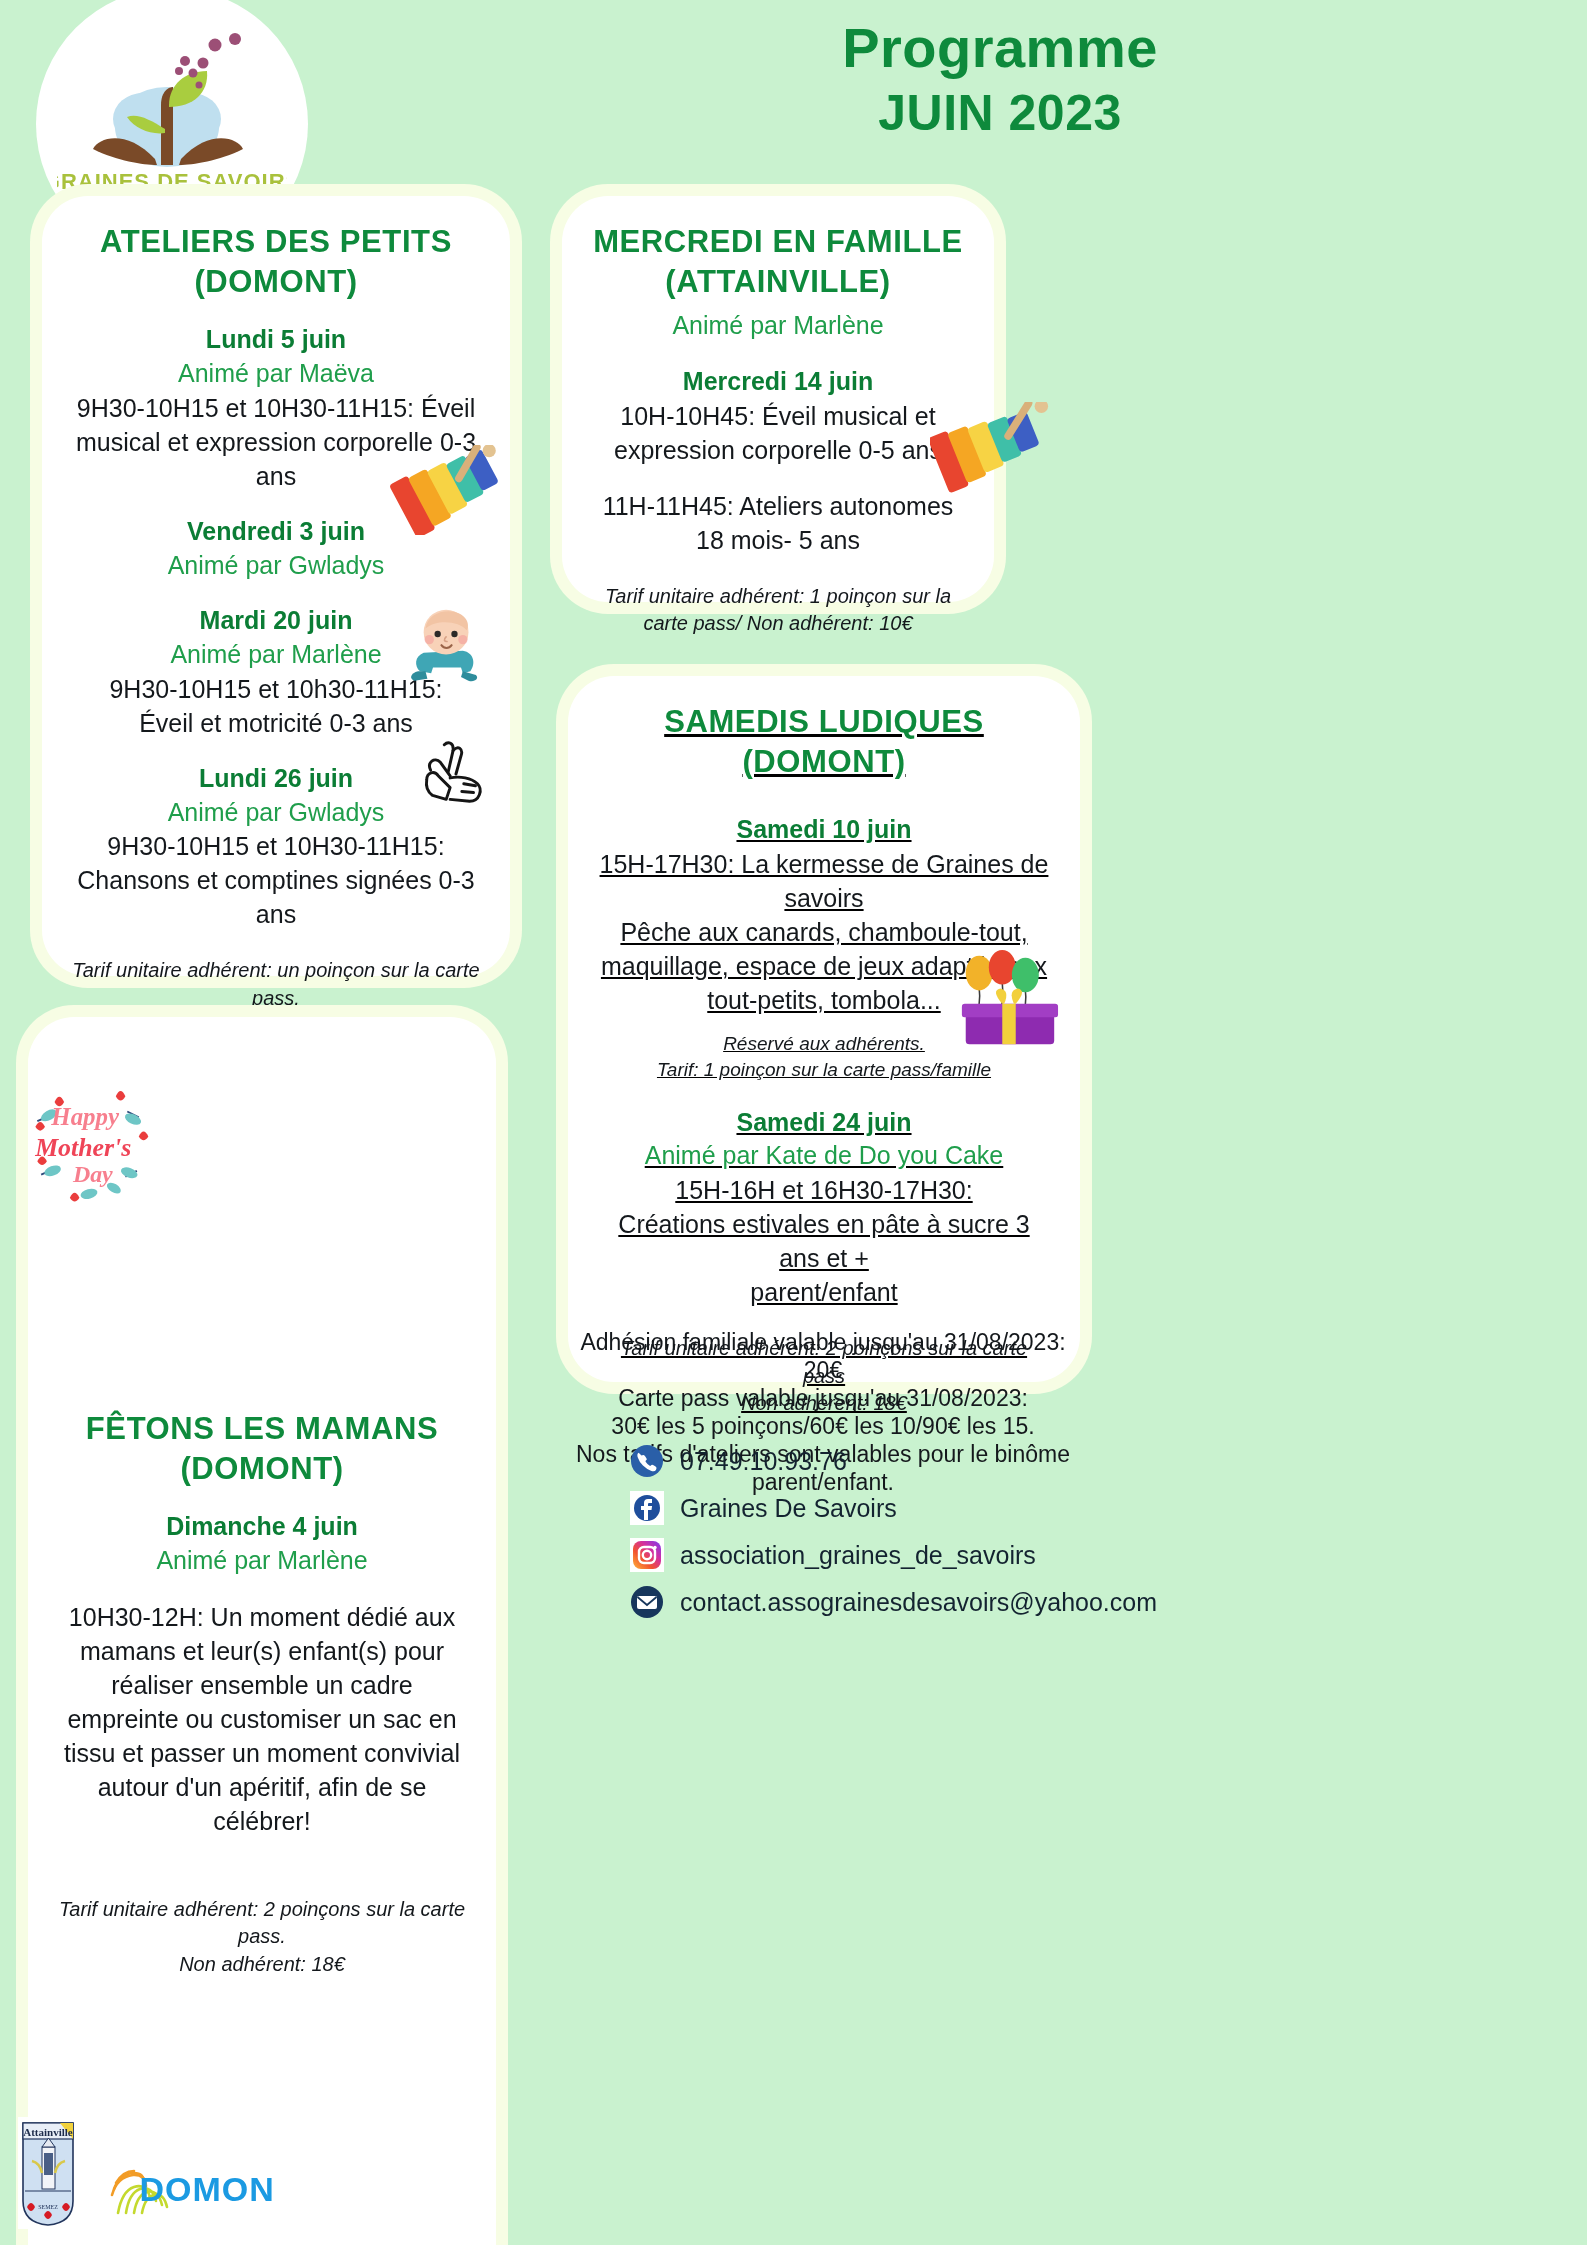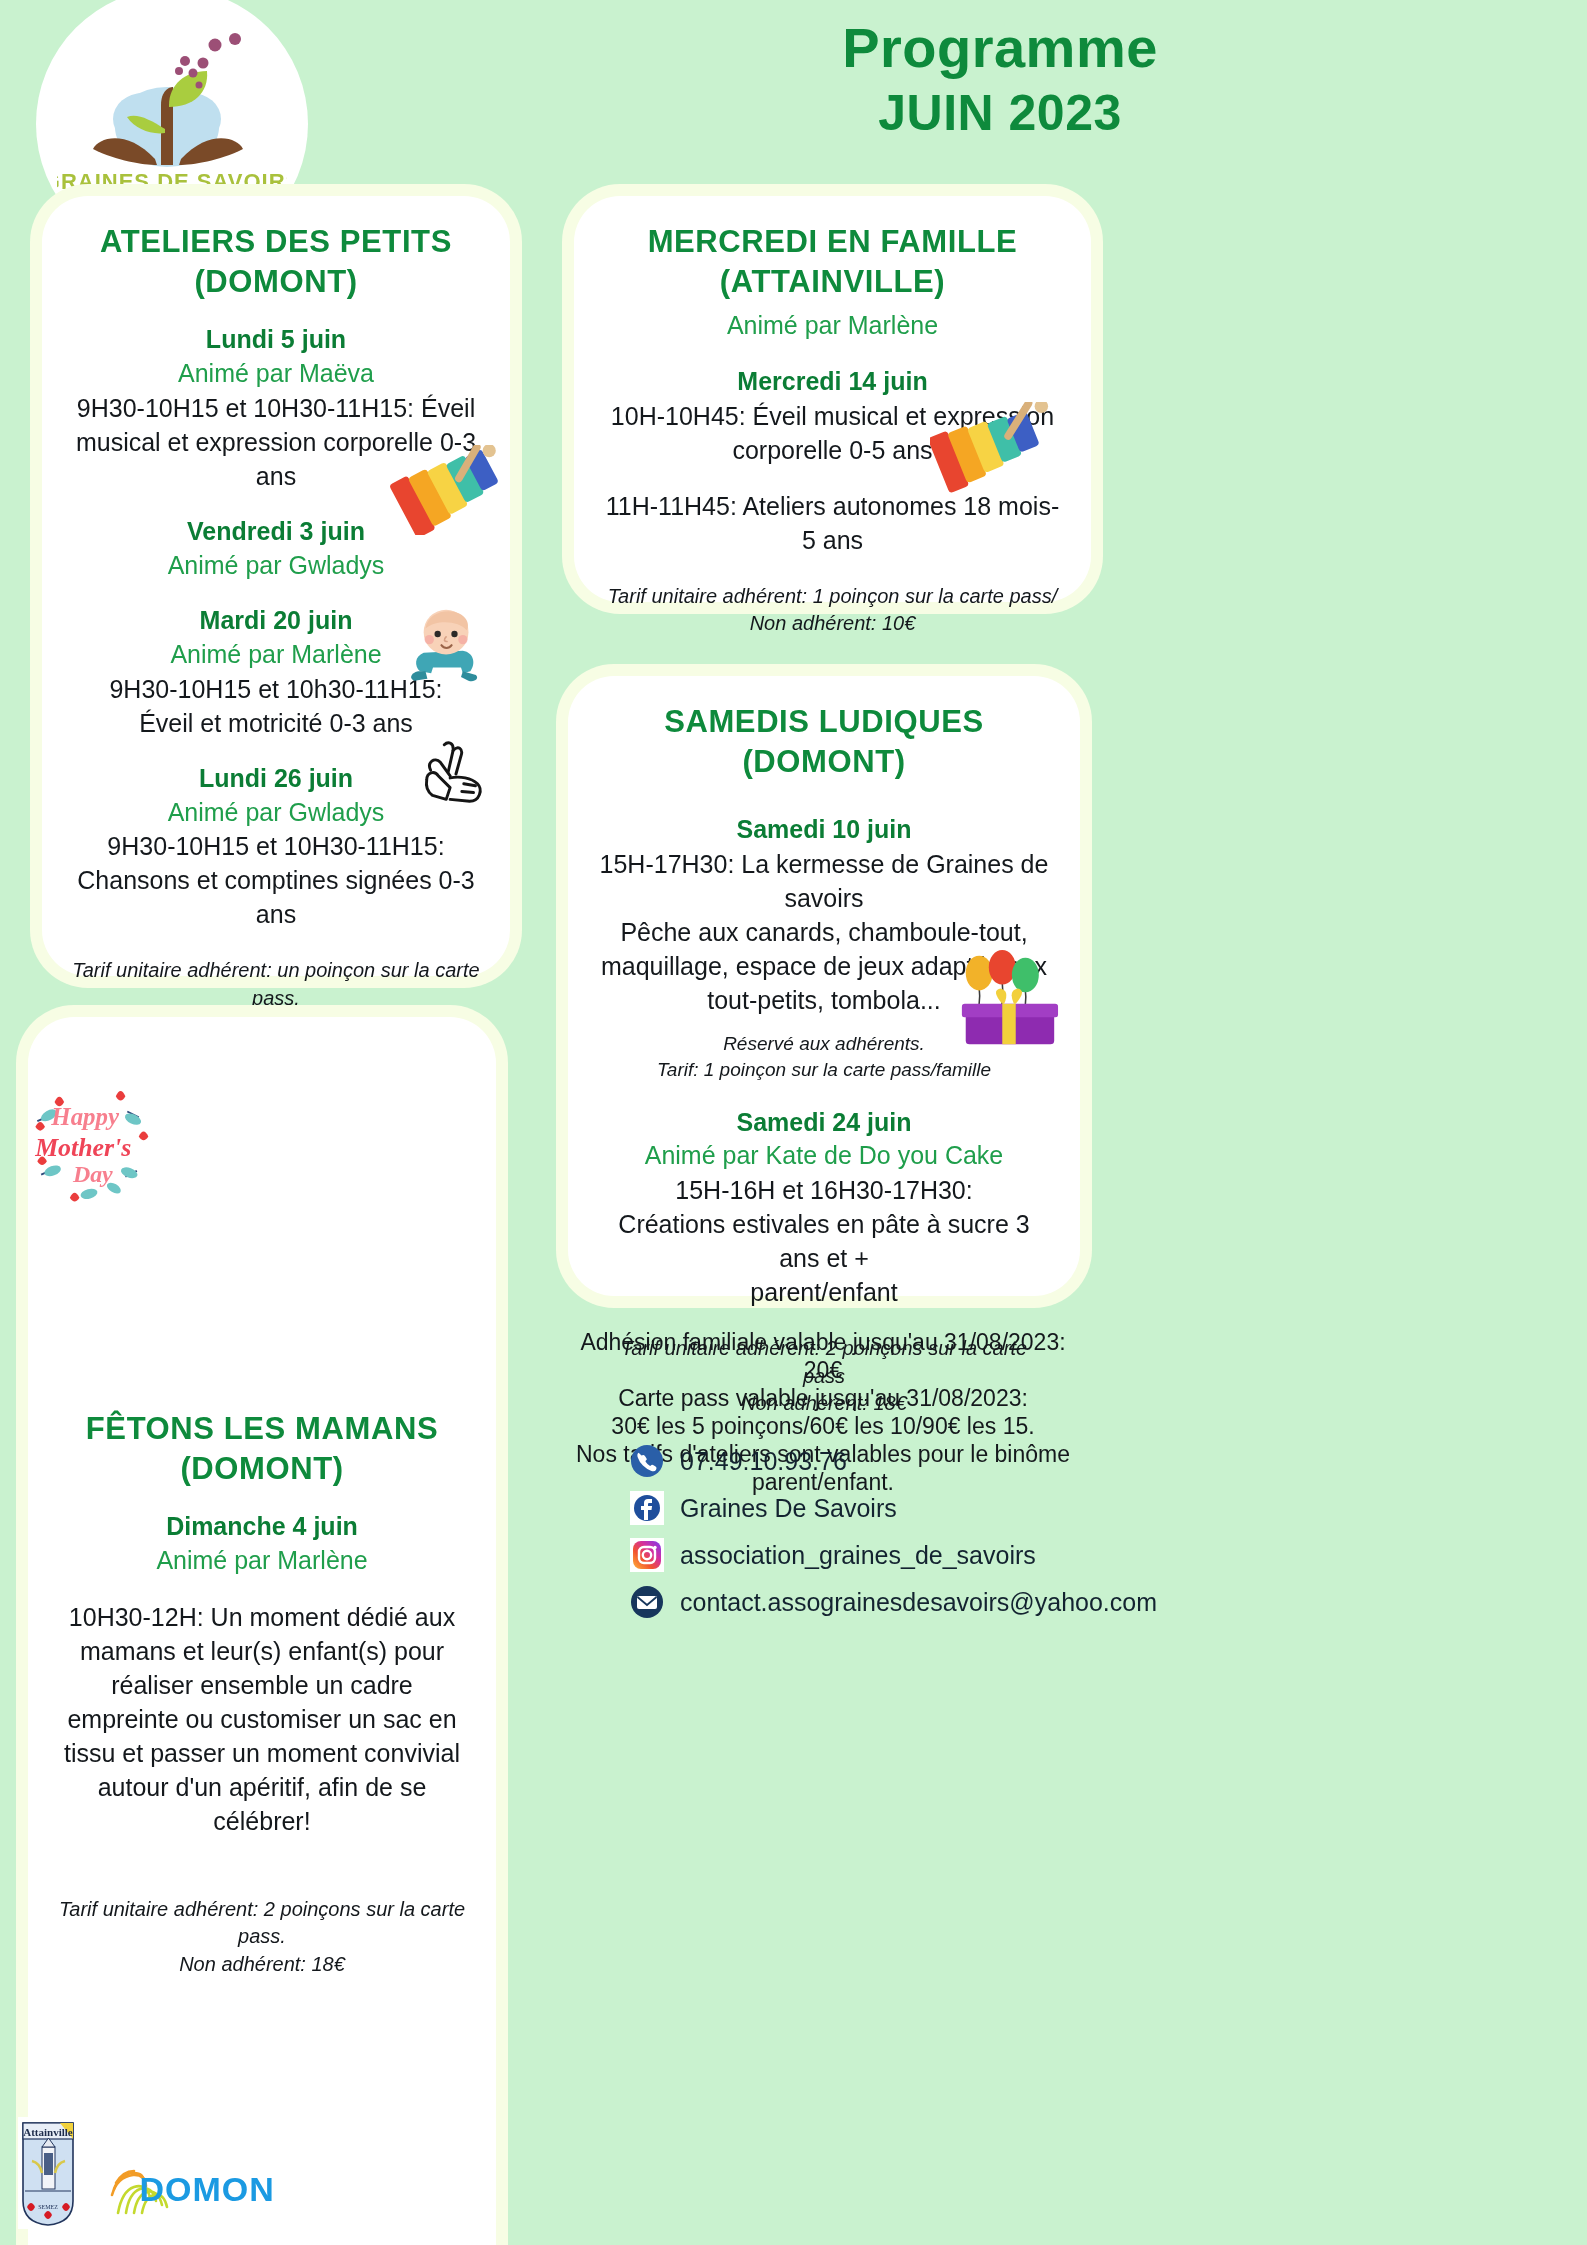--- a/index.html
+++ b/index.html
@@ -47,22 +47,22 @@
   .ev-desc{ color:#14181c; font-size:25px; line-height:1.36; }
   .tarif{
     text-align:center; font-style:italic; color:#14181c;
     font-size:20px; line-height:1.38; margin-top:26px;
   }
   .tarif-sm{ font-size:19px; margin-top:14px; }
 
   
   #card-petits   { left:42px;  top:196px;  width:468px; height:780px; }
   #card-mamans   { left:28px;  top:1017px; width:468px; height:1392px; }
-  #card-mercredi { left:562px; top:196px;  width:517px; height:406px;margin-left:12px; }
-  #card-samedis  { left:568px; top:676px;  width:512px; height:620px; }
+  #card-mercredi { left:562px; top:196px;  width:432px; height:406px; }
+  #card-samedis  { left:568px; top:676px;  width:512px; height:706px;text-decoration:underline; }
 
   
   .art{ position:absolute; pointer-events:none; }
   #art-xylo-left  { left:390px; top:445px;  width:115px; height:90px; }
   #art-xylo-right { left:930px; top:402px;  width:120px; height:92px; }
   #art-baby       { left:405px; top:605px;  width:84px;  height:86px; }
   #art-hands      { left:415px; top:735px;  width:80px;  height:78px; }
   #art-mothers    { left:22px;  top:1082px; width:134px; height:126px; }
   #art-party      { left:955px; top:950px;  width:108px; height:100px; }
 

